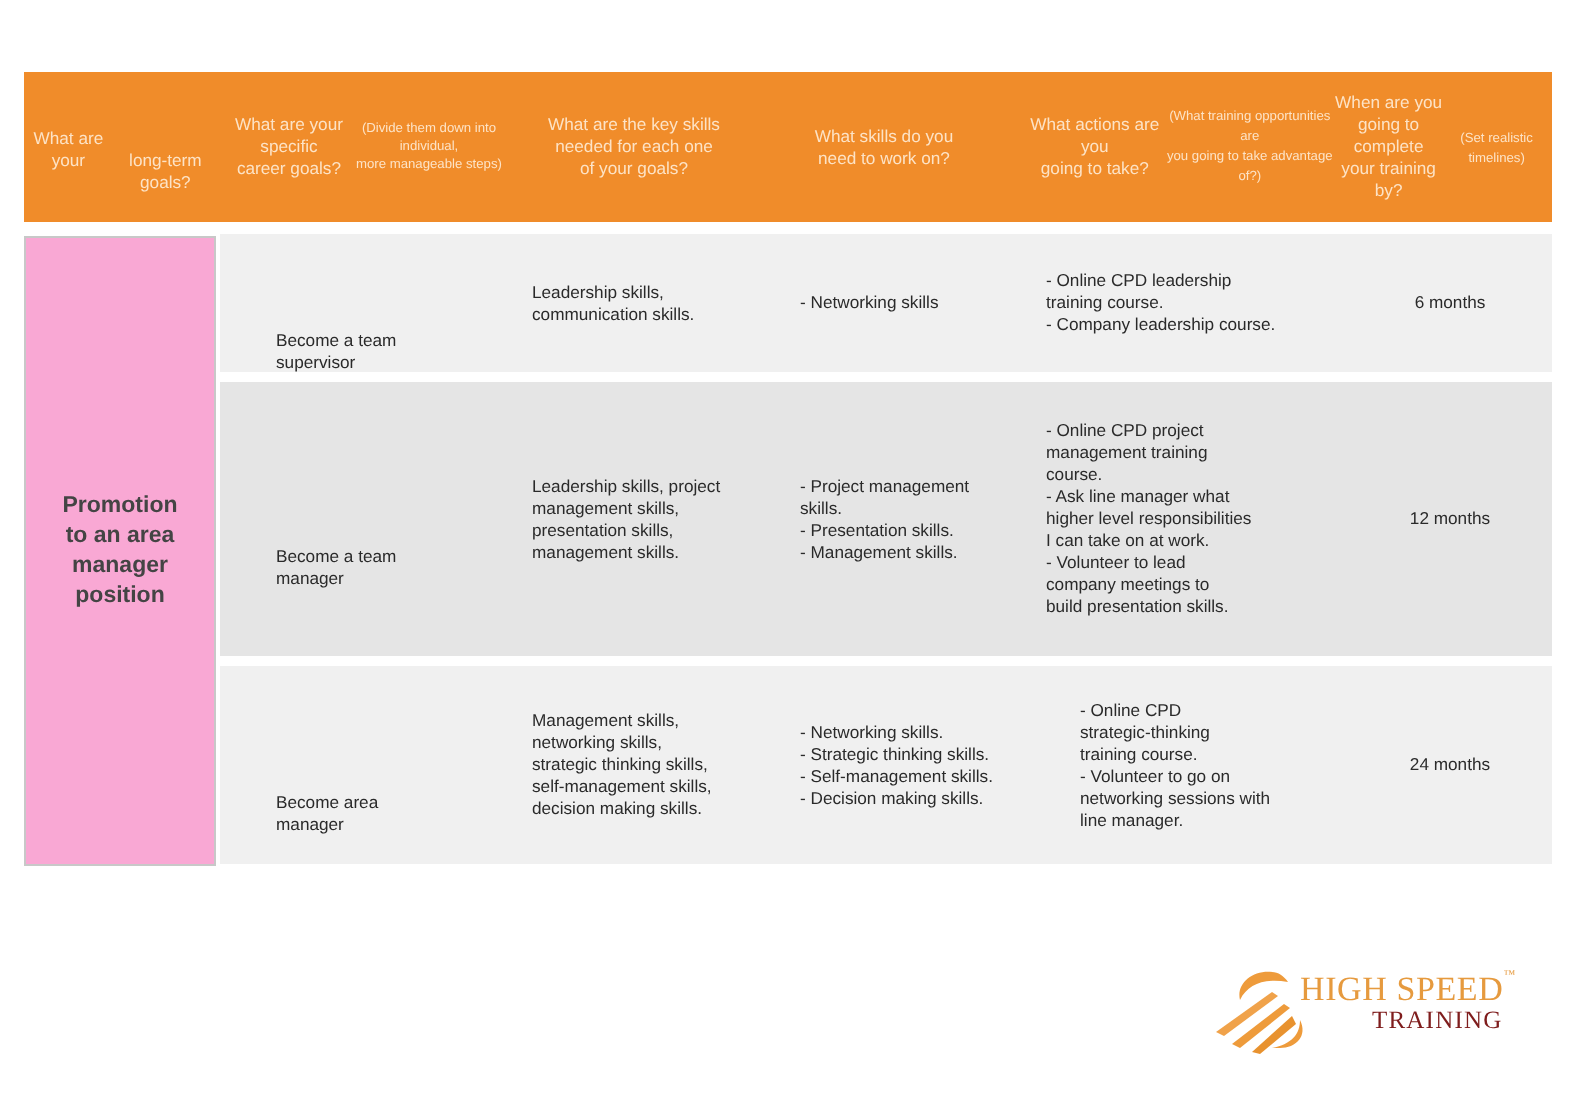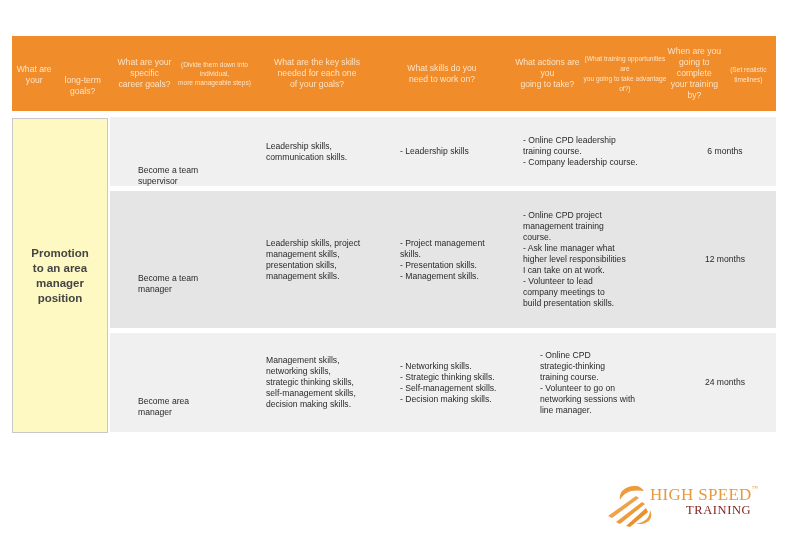--- a/index.html
+++ b/index.html
@@ -15,21 +15,21 @@
   .h0 .l1 { margin-top: 2px; }
   .h0 .l2 { margin-top: 25px; }
   .h1 { left: 100px; width: 140px; }
   .h2 { left: 240px; width: 130px; }
   .h3 { left: 375px; width: 110px; }
   .h4 { left: 500px; width: 155px; }
   .h5 { left: 655px; width: 108px; }
   .h1 .sub { line-height: 9px; }
 
   .leftcell { position: absolute; left: 12px; top: 118px; width: 94px; height: 313px;
-              border: 1px solid #c8c8c8; background: #fef9c3; display: flex;
+              border: 1px solid #c8c8c8; background: #f9a8d4; display: flex;
               align-items: center; justify-content: center; text-align: center; }
   .leftcell span { font-weight: bold; font-size: 11.5px; line-height: 15px; color: #444;
                    white-space: pre-line; }
 
   .row { position: absolute; left: 110px; width: 666px; }
   .r1 { top: 117px; height: 69px; background: #F0F0F0; }
   .r2 { top: 191px; height: 137px; background: #E5E5E5; }
   .r3 { top: 333px; height: 99px; background: #F0F0F0; }
   .cell { position: absolute; top: 0; height: 100%; display: flex; align-items: center;
           font-size: 8.6px; line-height: 11px; color: #2a2a2a; white-space: pre-line; }
@@ -89,21 +89,21 @@
 to an area
 manager
 position</span>
 </div>
 
 <div class="row r1">
   <div class="cell c1">Become a team
 supervisor</div>
   <div class="cell c2">Leadership skills,
 communication skills.</div>
-  <div class="cell c3">- Leadership skills</div>
+  <div class="cell c3">- Networking skills</div>
   <div class="cell c4">- Online CPD leadership
   training course.
 - Company leadership course.</div>
   <div class="cell c5">6 months</div>
 </div>
 
 <div class="row r2">
   <div class="cell c1">Become a team
 manager</div>
   <div class="cell c2">Leadership skills, project

